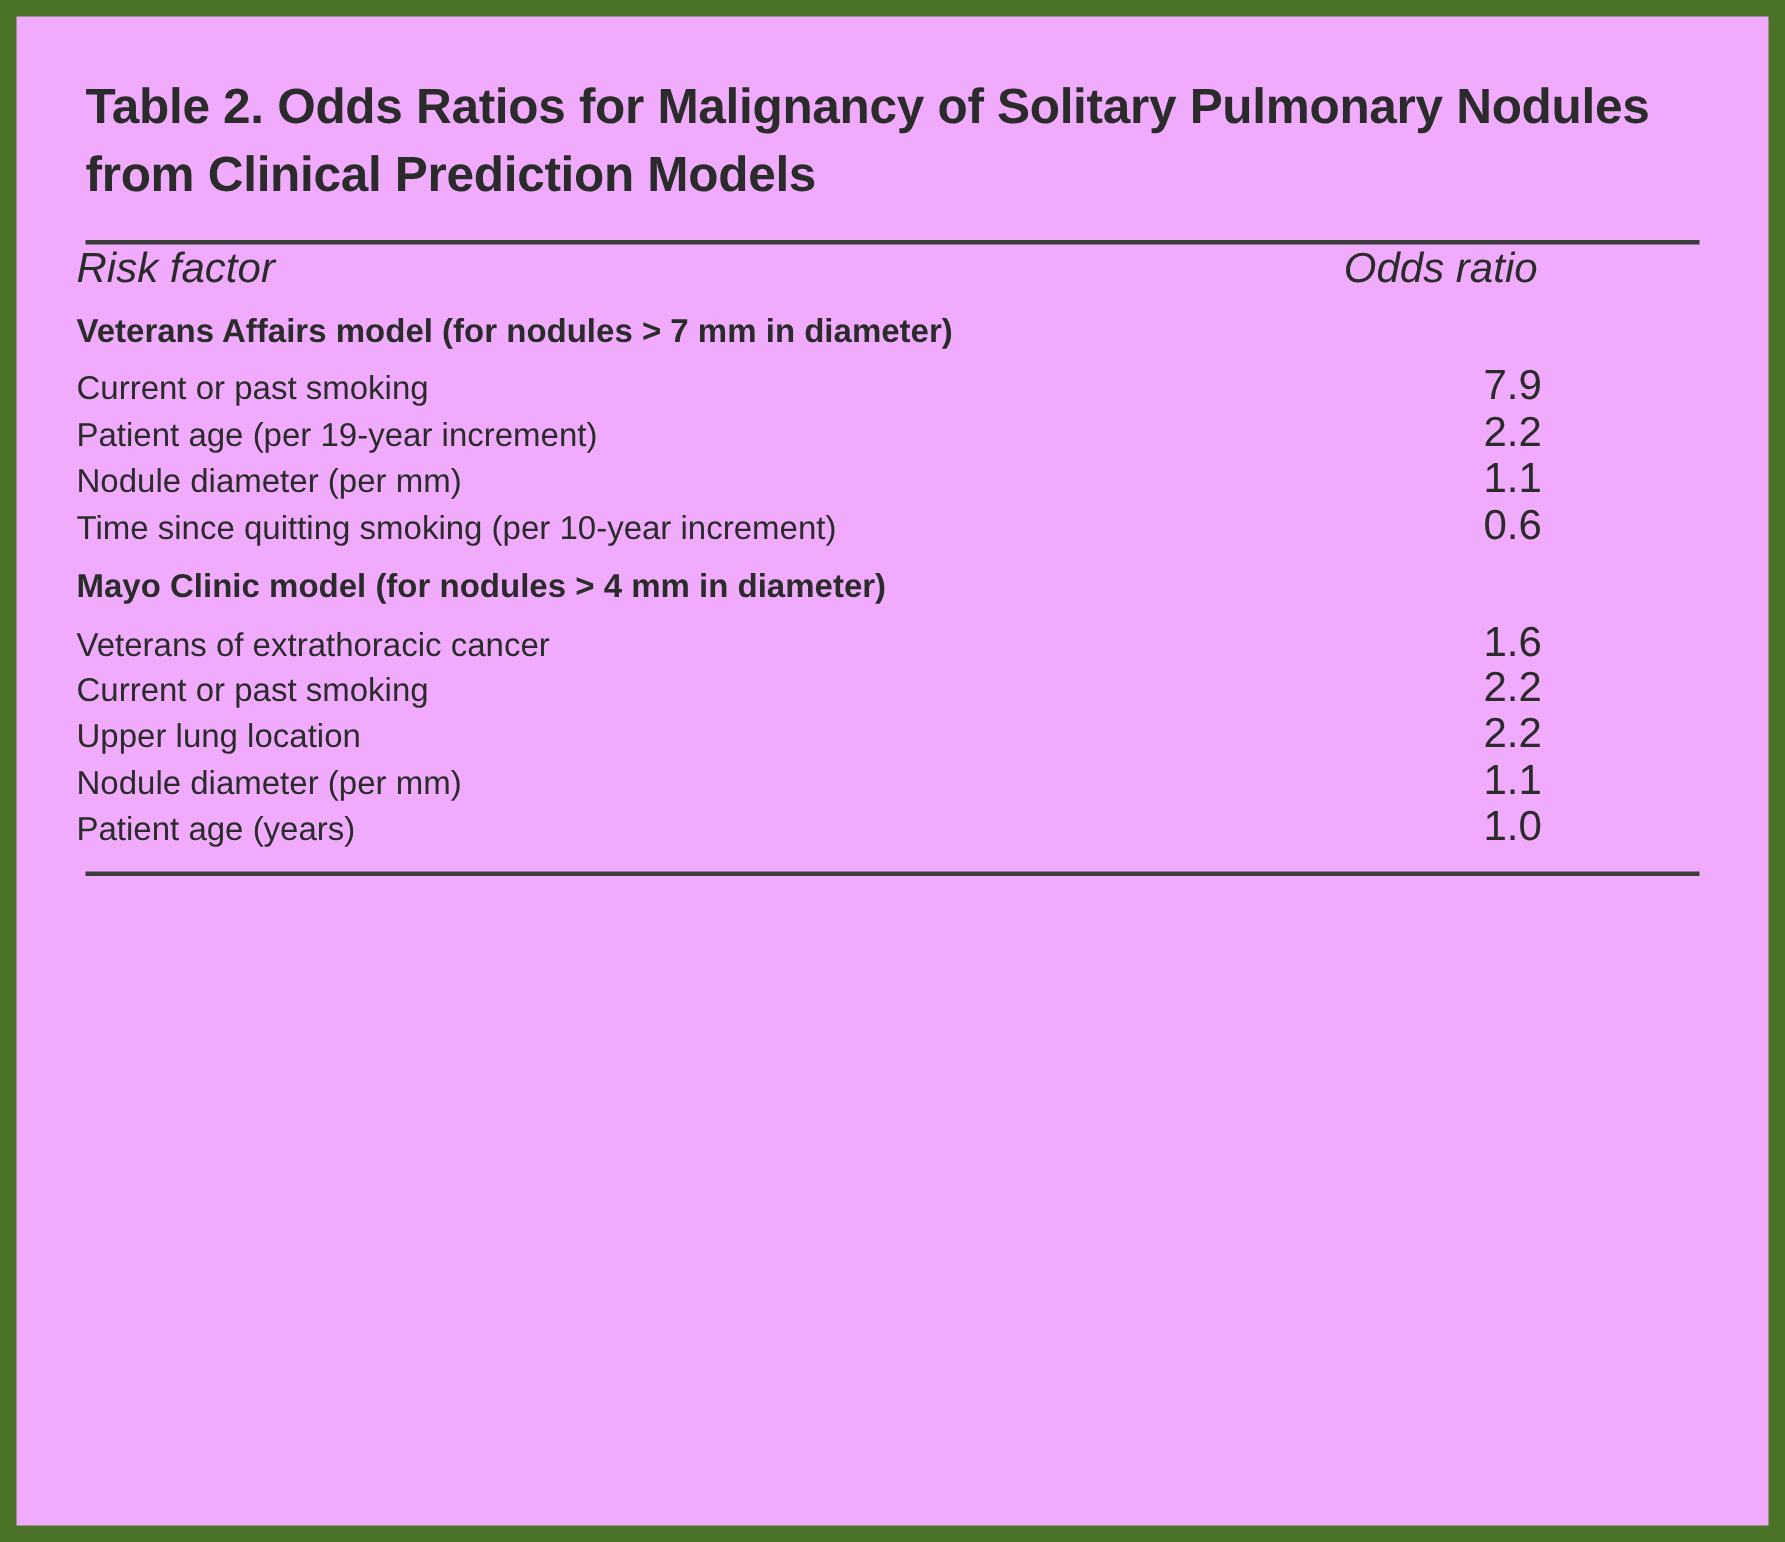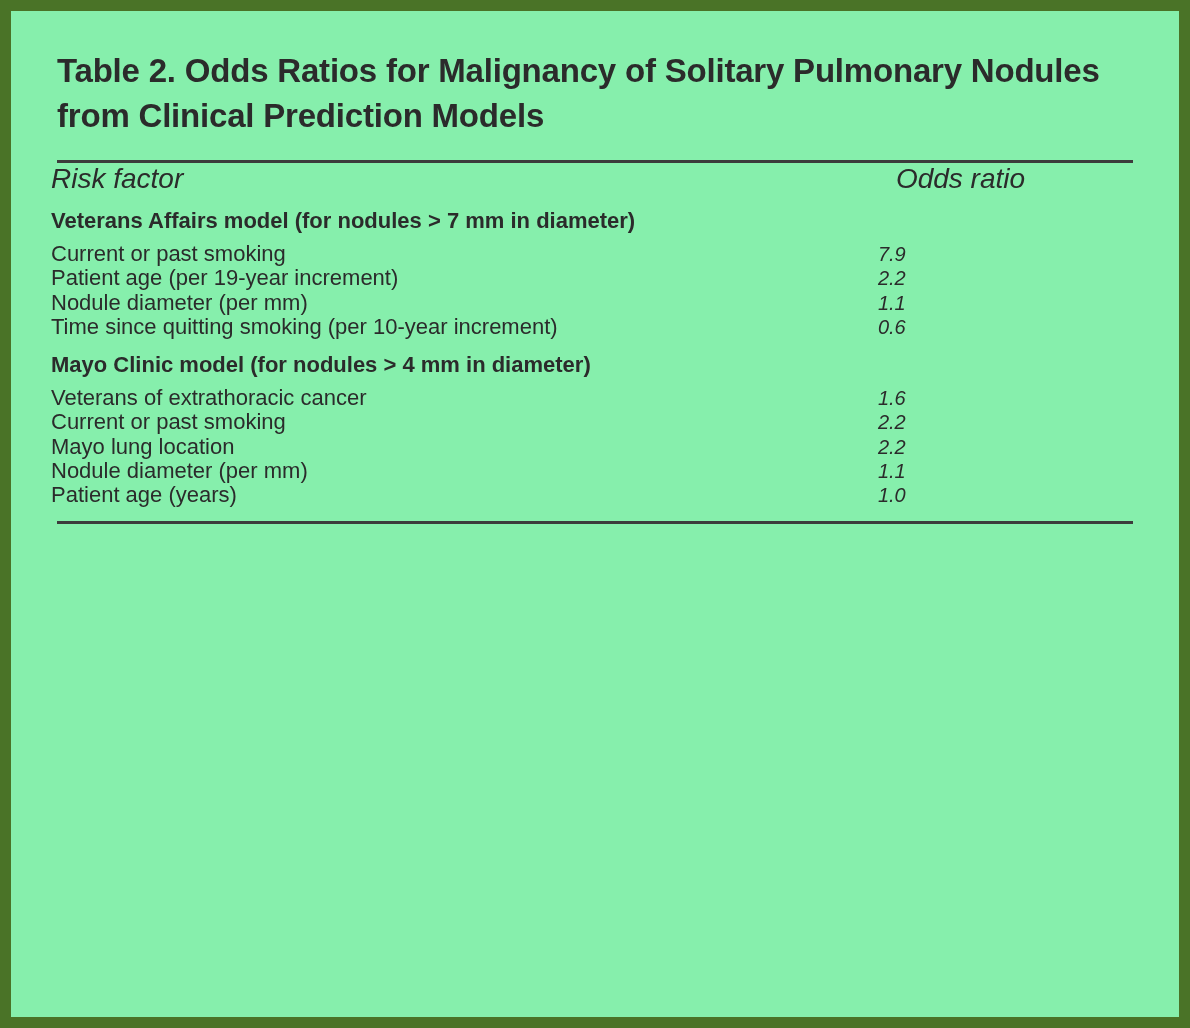--- a/index.html
+++ b/index.html
@@ -12,21 +12,21 @@
     background: #ffffff;
     font-family: "Liberation Sans", sans-serif;
     -webkit-font-smoothing: antialiased;
   }
 
   .table-figure {
     position: relative;
     box-sizing: border-box;
     width: 1190px;
     height: 1028px;
-    background: #86efac;
+    background: #f0abfc;
     border: 11px solid #4a7327;
     padding: 32px 40px 0 40px;
   }
 
   .table-inner {
     box-sizing: border-box;
     width: 100%;
     height: 100%;
     padding: 0 0 0 0;
   }
@@ -78,26 +78,25 @@
     padding-left: 18px;
   }
 
   td.factor {
     font-size: 22px;
     color: #2b2b2b;
     padding: 9px 6px 9px 6px;
     line-height: 1.1;
   }
   td.value {
-    font-size: 20px;
+    font-size: 28px;
     color: #2b2b2b;
     padding: 9px 6px 9px 18px;
     line-height: 1.1;
-    text-align: left;
-    font-style: italic;
+    text-align: center;
   }
 
   tr.group td.factor {
     font-weight: bold;
     padding-top: 14px;
     padding-bottom: 9px;
   }
 
   .footnote {
     font-style: italic;
@@ -154,21 +153,21 @@
           </tr>
           <tr class="item">
             <td class="factor">Veterans of extrathoracic cancer</td>
             <td class="value">1.6</td>
           </tr>
           <tr class="item">
             <td class="factor">Current or past smoking</td>
             <td class="value">2.2</td>
           </tr>
           <tr class="item">
-            <td class="factor">Mayo lung location</td>
+            <td class="factor">Upper lung location</td>
             <td class="value">2.2</td>
           </tr>
           <tr class="item">
             <td class="factor">Nodule diameter (per mm)</td>
             <td class="value">1.1</td>
           </tr>
           <tr class="item">
             <td class="factor">Patient age (years)</td>
             <td class="value">1.0</td>
           </tr>

